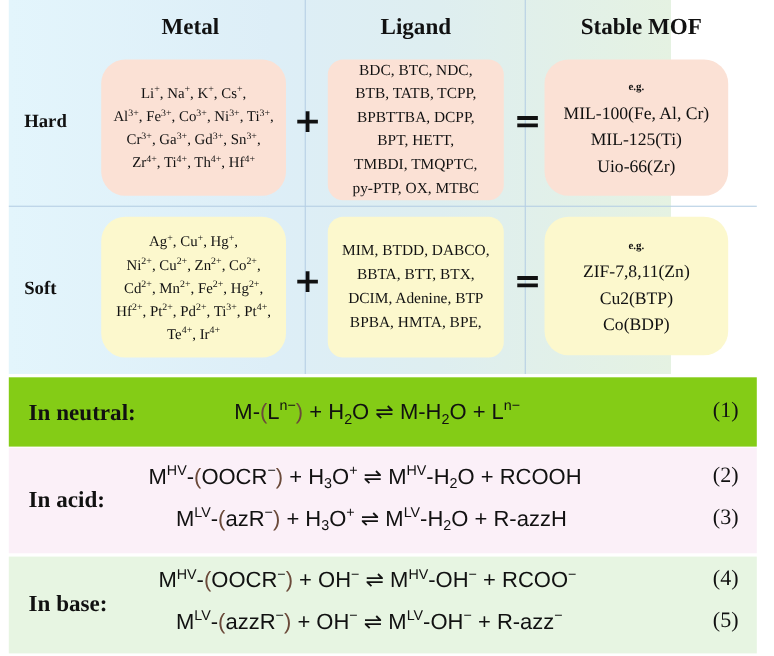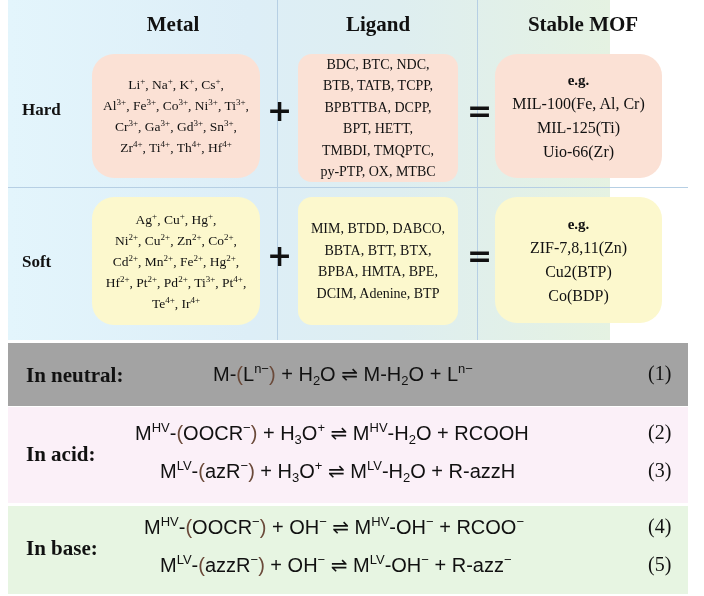--- a/index.html
+++ b/index.html
@@ -22,27 +22,27 @@
   .box {
     position: absolute; border-radius: 22px; text-align: center;
     display: flex; flex-direction: column; justify-content: center; align-items: center;
     font-size: 13.5px; line-height: 21px;
   }
   .box.hard { background: #fbe1d5; }
   .box.soft { background: #fcf8cd; }
   .box .line { white-space: nowrap; }
   .box.ligand { font-size: 14px; line-height: 21.5px; border-radius: 14px; }
   .box.mof { font-size: 16px; line-height: 24px; }
-  .box.mof .eg { font-weight: bold; font-size: 15px; }
+  .box.mof .eg { font-weight: bold; font-size: 10px; }
   .op {
     position: absolute; font-family: "DejaVu Sans", sans-serif; font-weight: bold; font-size: 30px;
   }
   sup { font-size: 9px; vertical-align: 5px; line-height: 0; }
   .eq-panel { position: absolute; left: 8px; width: 680px; }
-  .neutral { top: 343px; height: 63px; background: #a3a3a3; }
+  .neutral { top: 343px; height: 63px; background: #84cc16; }
   .acid { top: 407px; height: 96px; background: #fbf0f8; }
   .base { top: 506px; height: 88px; background: #e7f5e2; }
   .cond-label {
     position: absolute; left: 18px; font-weight: bold; font-size: 21px;
   }
   .equation {
     position: absolute; font-size: 20px; white-space: nowrap;
     font-family: Liberation Sans, sans-serif;
   }
   .equation .sup2 { font-size: 13px; vertical-align: 8px; line-height: 0; }
@@ -101,22 +101,22 @@
         <div class="line"><span>Cd<sup>2+</sup></span>, <span>Mn<sup>2+</sup></span>, <span>Fe<sup>2+</sup></span>, <span>Hg<sup>2+</sup></span>, </div>
         <div class="line"><span>Hf<sup>2+</sup></span>, <span>Pt<sup>2+</sup></span>, <span>Pd<sup>2+</sup></span>, <span>Ti<sup>3+</sup></span>, <span>Pt<sup>4+</sup></span>, </div>
         <div class="line"><span>Te<sup>4+</sup></span>, <span>Ir<sup>4+</sup></span></div>
       </div>
   </div>
   <div class="op" style="left:259px;top:238px">+</div>
   <div class="box soft ligand" style="left:290px;top:197px;width:160px;height:128px">
     <div id="soft-ligands">
         <div class="line">MIM, BTDD, DABCO,</div>
         <div class="line">BBTA, BTT, BTX,</div>
+        <div class="line">DCIM, Adenine, BTP</div>
         <div class="line">BPBA, HMTA, BPE,</div>
-        <div class="line">DCIM, Adenine, BTP</div>
       </div>
   </div>
   <div class="op" style="left:459px;top:238px">=</div>
   <div class="box soft mof" style="left:487px;top:197px;width:167px;height:126px">
     <div class="line eg">e.g.</div>
     <div id="soft-mofs">
         <div class="line">ZIF-7,8,11(Zn)</div>
         <div class="line">Cu2(BTP)</div>
         <div class="line">Co(BDP)</div>
       </div>

